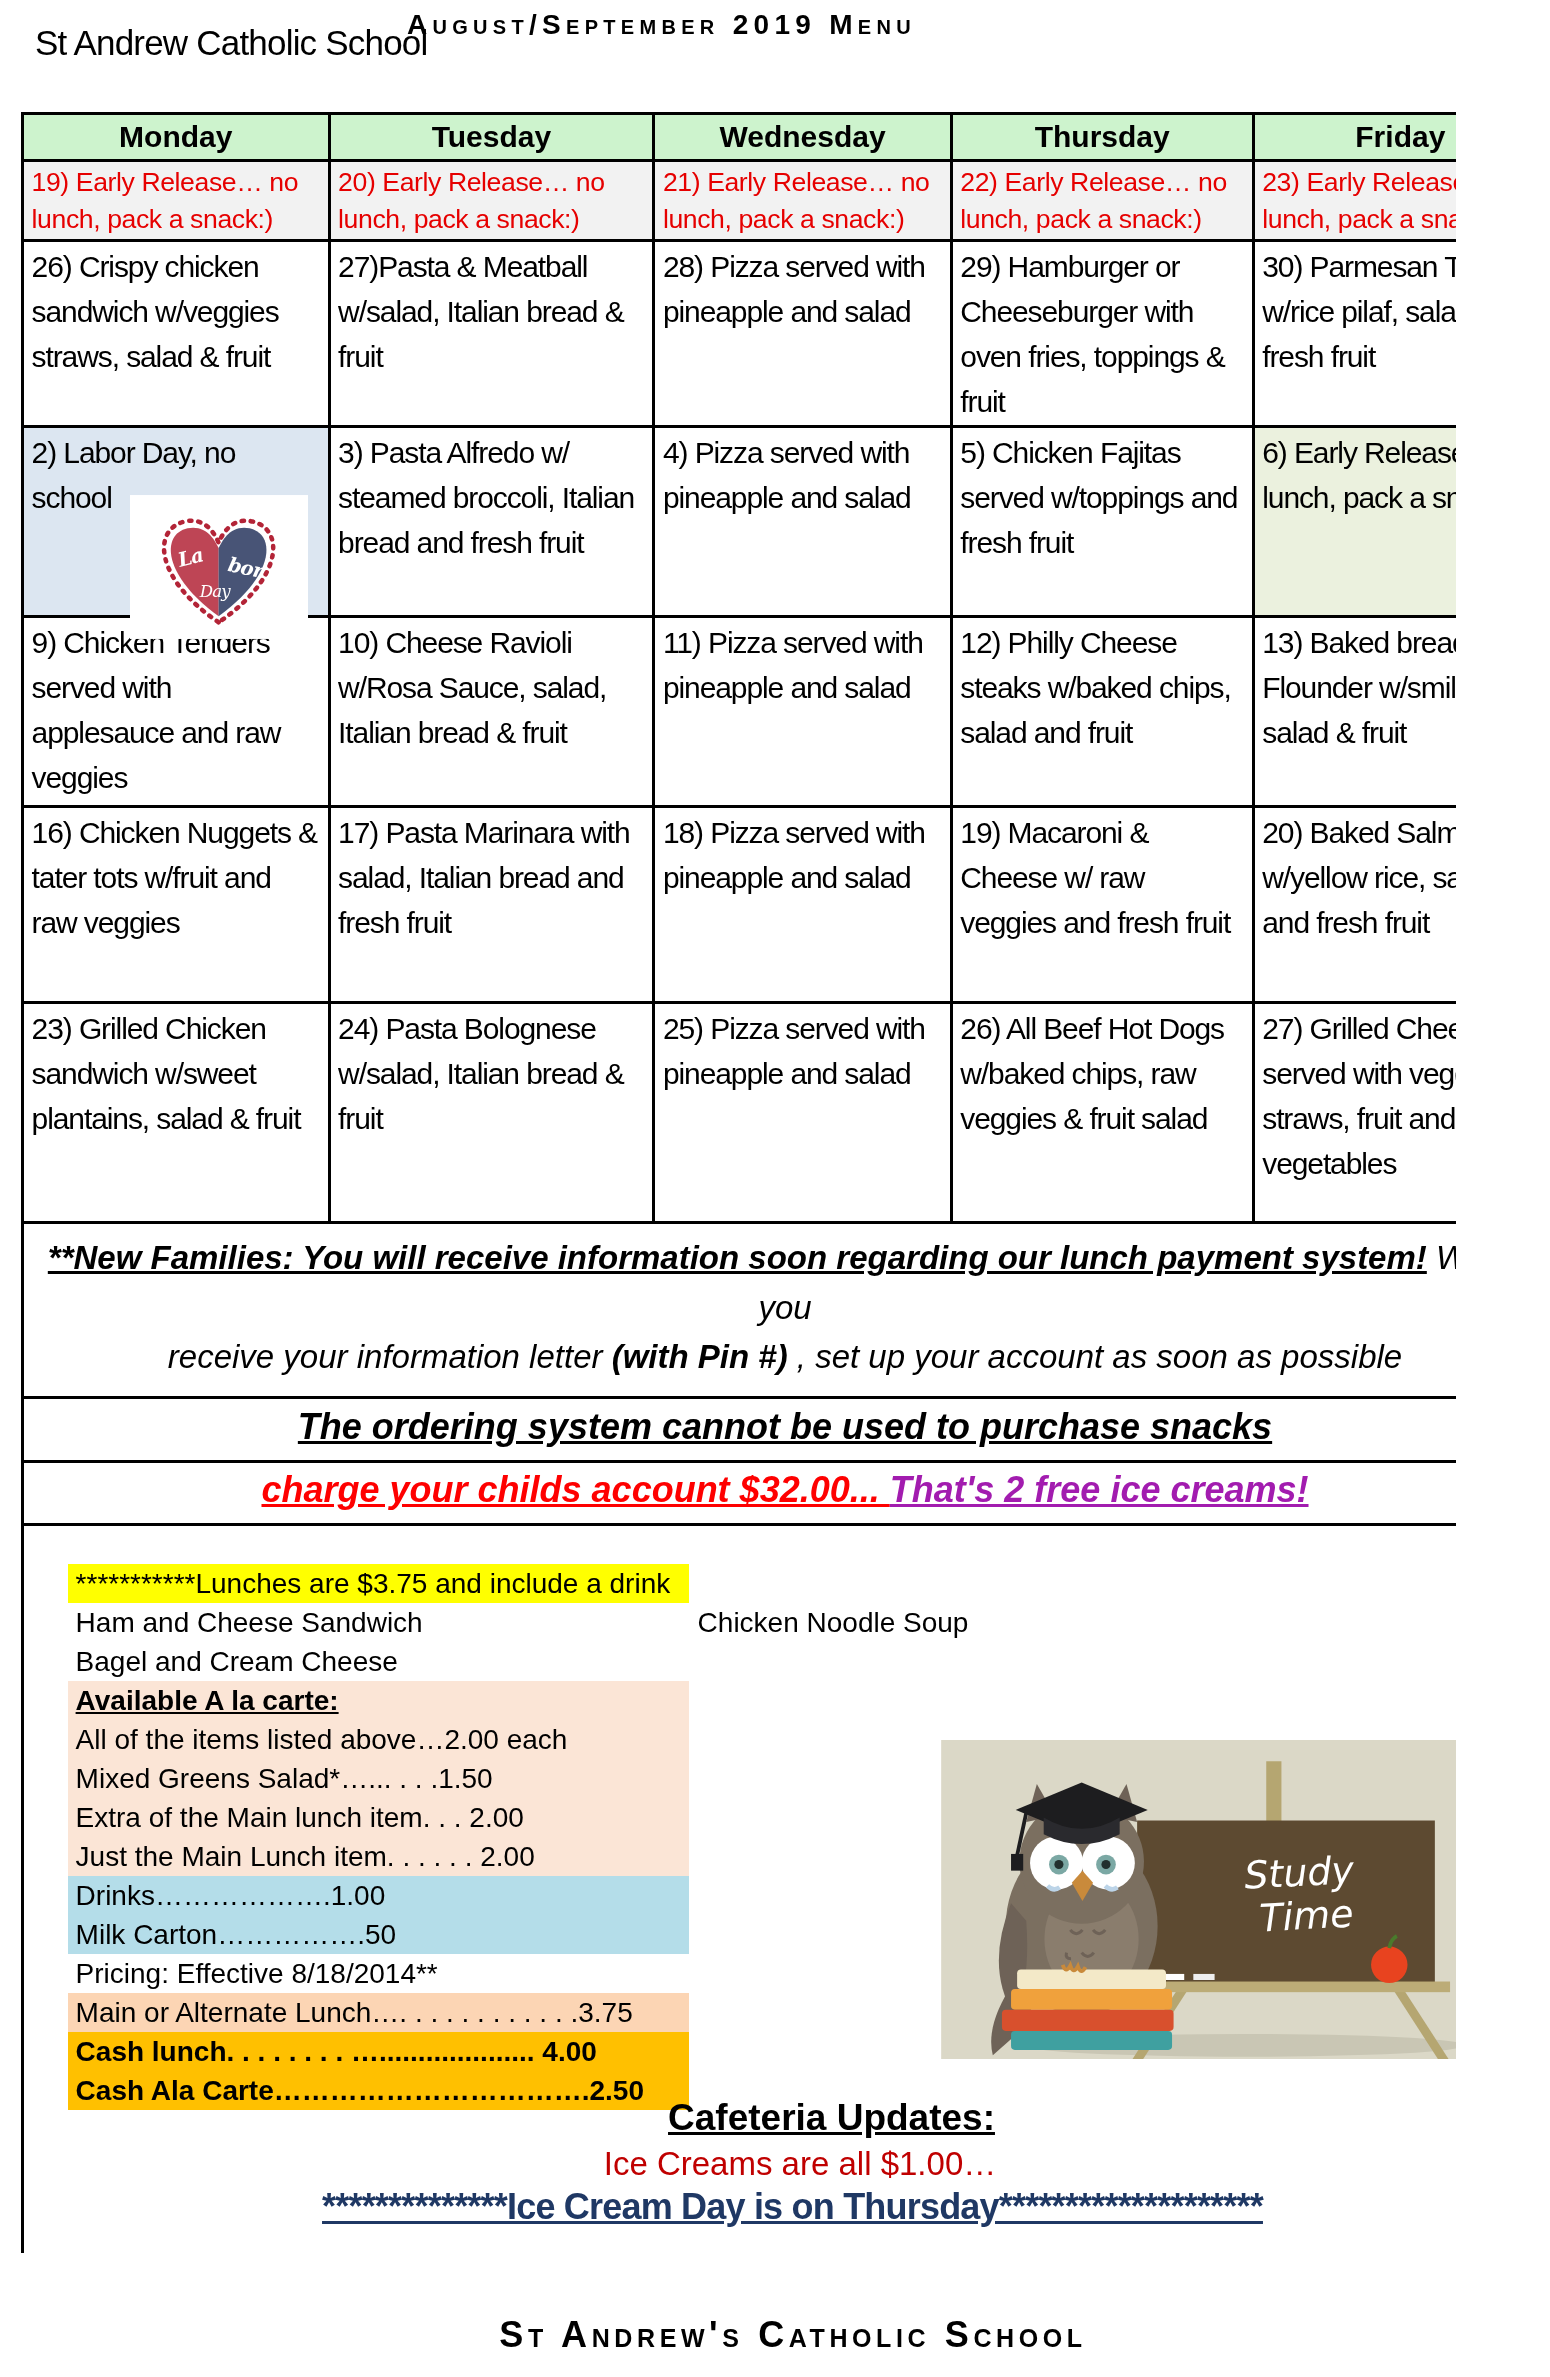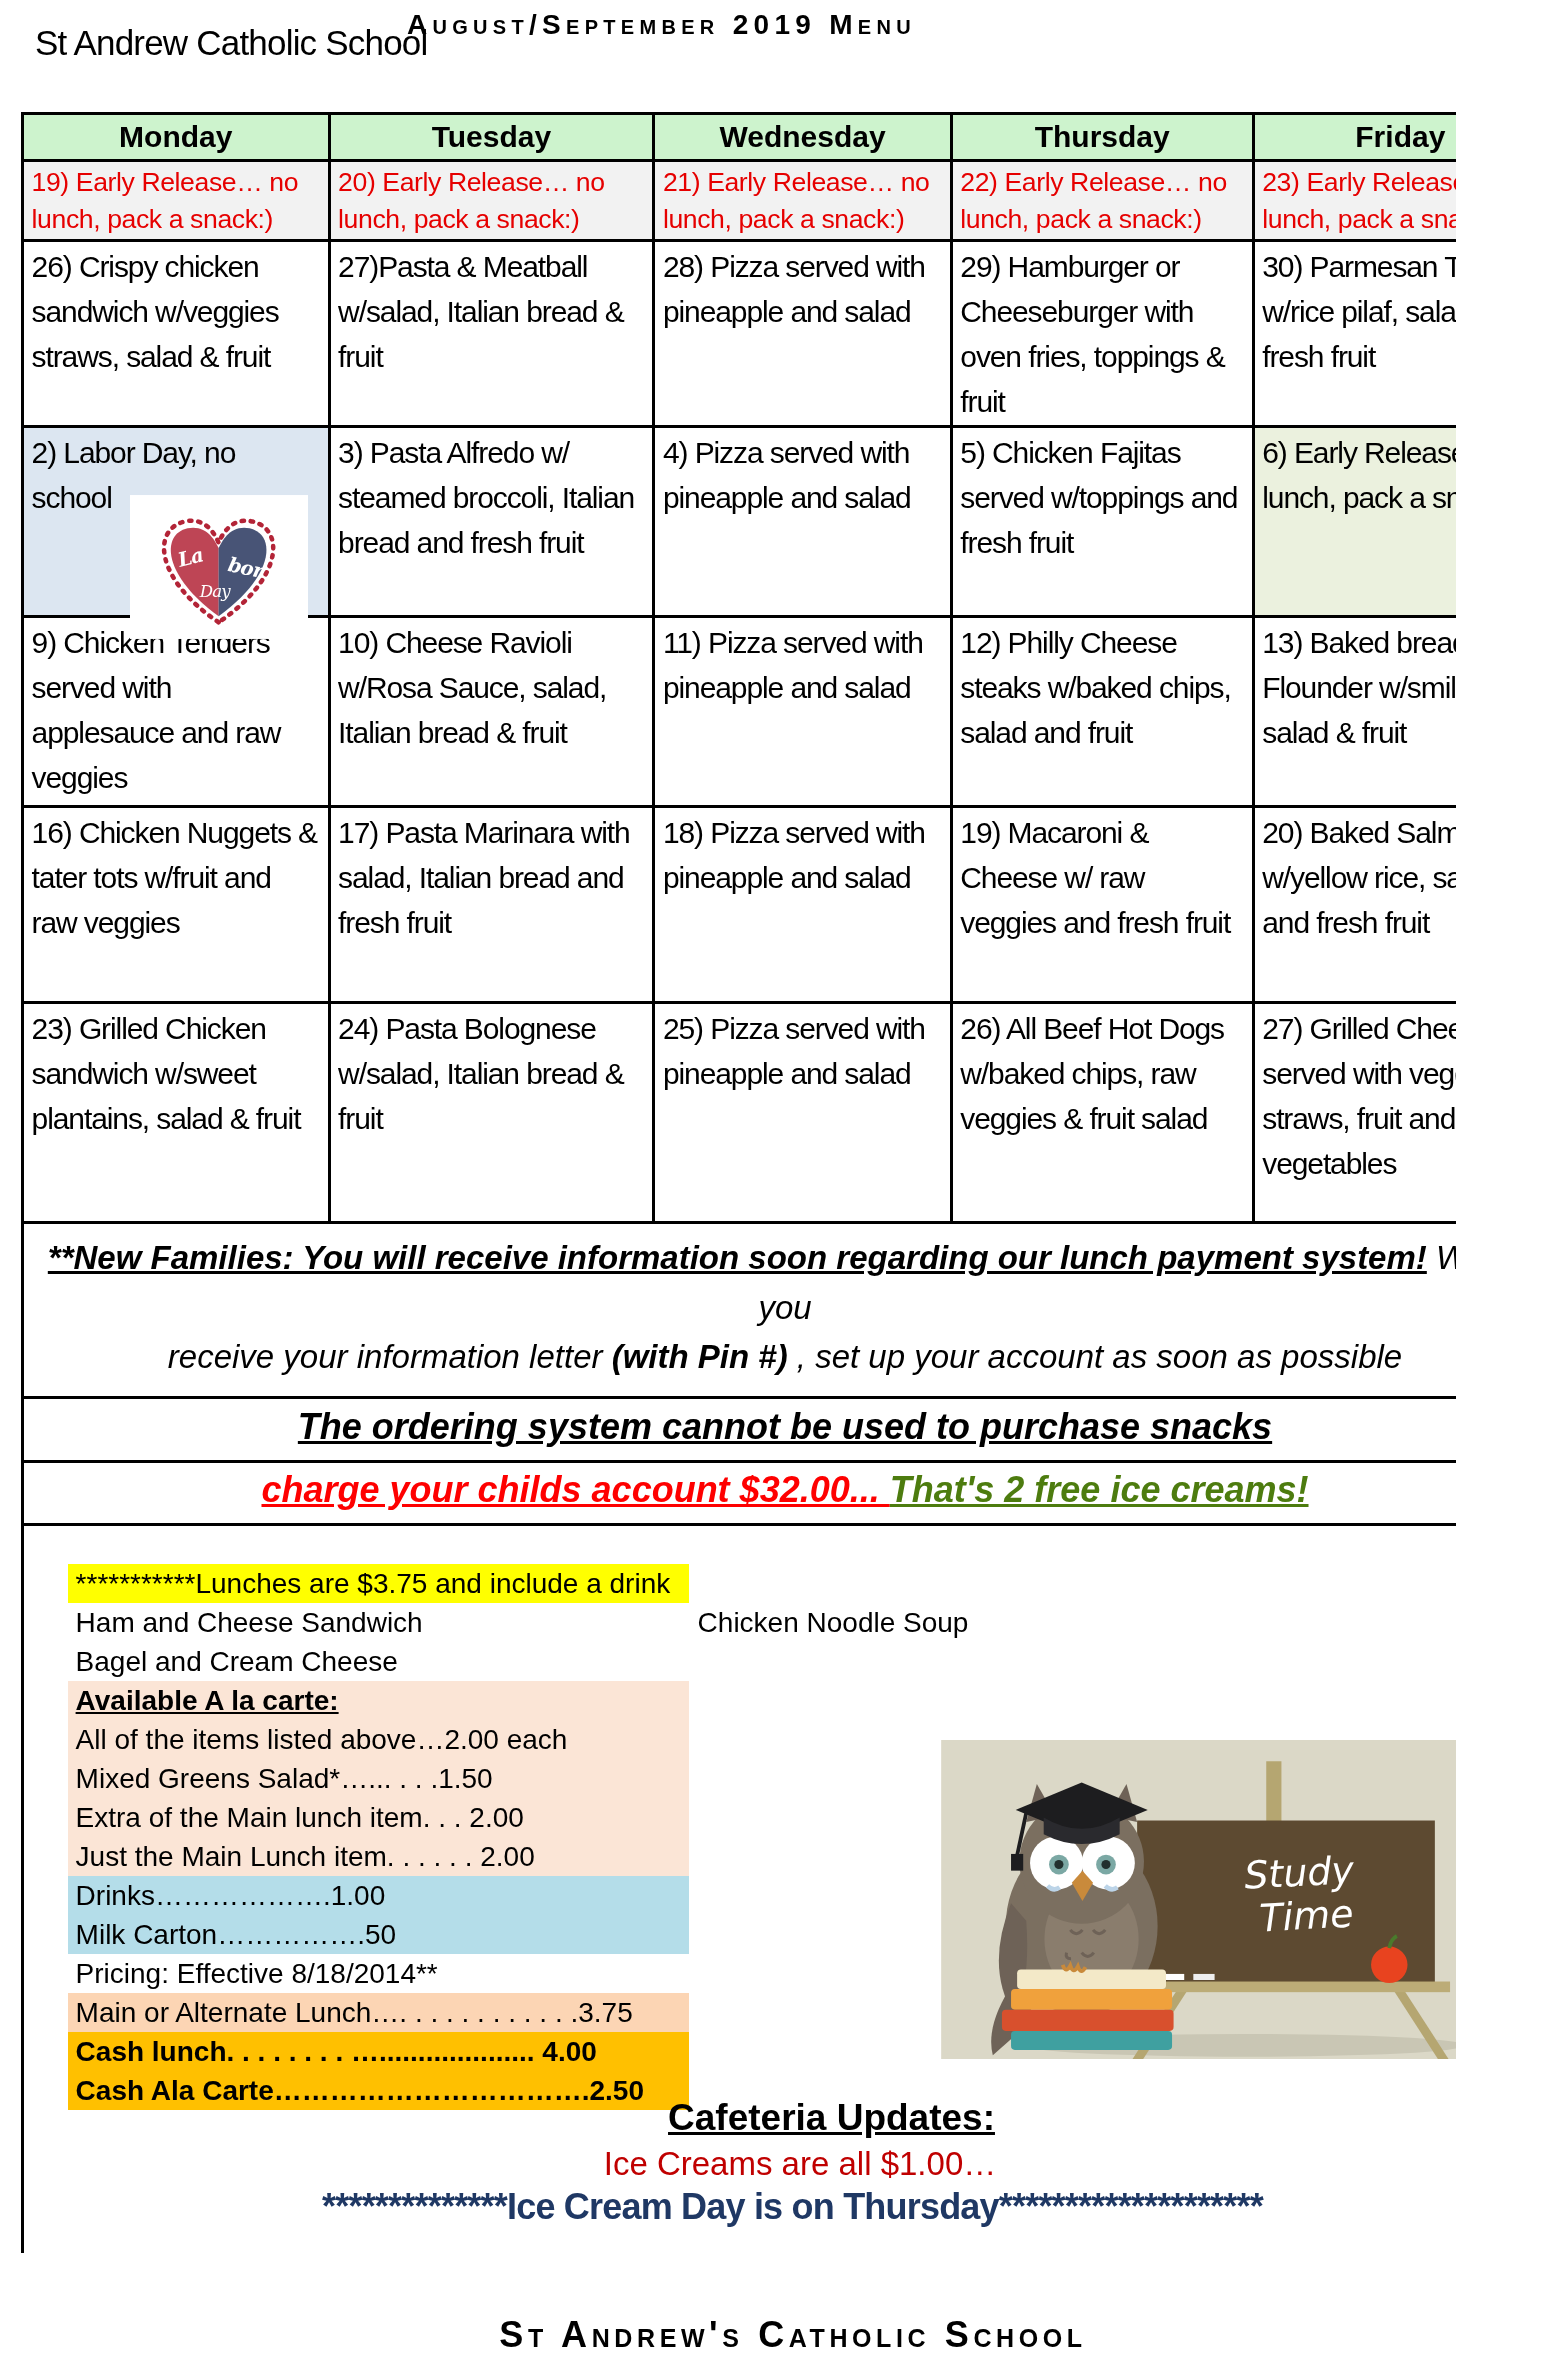--- a/index.html
+++ b/index.html
@@ -22,37 +22,37 @@
   td.labor{background:#dce6f1;position:relative;}
   td.fri-release{background:#ebf1de;}
   .heart-img{position:absolute;right:20px;top:67px;}
   
   .notices{border-left:3px solid #000;border-right:3px solid #000;}
   .notice-row{border-bottom:3px solid #000;text-align:center;}
   .nf{font-size:33px;font-style:italic;padding:9px 20px 13.7px;line-height:1.5;}
   .u{text-decoration:underline;} .b{font-weight:700;}
   .ordering{font-size:36px;font-weight:700;font-style:italic;padding:7.6px 0 12px;}
   .club{color:#fe0000;font-size:36px;font-weight:700;font-style:italic;padding:6px 0 12px;}
-  .club .blue{color:#4d7c0f;}
+  .club .blue{color:#a21caf;}
   
   .bottom{position:relative;border-left:3px solid #000;border-right:3px solid #000;height:727px;}
   .price-list{position:absolute;left:7.6px;top:38px;font-size:28px;}
   .pl-row{position:relative;height:39px;line-height:39px;padding-left:8px;white-space:nowrap;width:621px;box-sizing:border-box;margin-left:36px;}
   .band-yellow{background:#ffff00;}
   .band-peach{background:#fbe5d6;}
   .band-lblue{background:#b4dde9;}
   .band-salmon{background:#fcd5b4;}
   .band-amber{background:#ffc000;font-weight:700;}
   .alacarte-h{font-weight:700;text-decoration:underline;}
   .soup{position:absolute;left:630px;top:0;}
   .owl{position:absolute;left:917px;top:214px;width:532px;height:319px;}
   .caf{position:absolute;left:0;right:0;top:571px;text-align:center;}
   .caf-h{font-size:37px;font-weight:700;text-decoration:underline;padding-left:93px;}
   .caf-p{color:#c00000;font-size:33px;margin-top:6px;padding-left:30px;}
-  .caf-d{color:#1f3864;font-size:36px;font-weight:700;margin-top:3px;
+  .caf-d{color:#1f3864;font-size:36px;font-weight:700;text-decoration:underline;margin-top:3px;
          padding-left:15px;letter-spacing:-0.8px;white-space:nowrap;}
   
   .page-footer{position:absolute;top:2314px;left:8px;width:100%;text-align:center;
                font-variant:small-caps;font-size:36px;font-weight:600;letter-spacing:4.6px;
                padding-left:114px;box-sizing:border-box;}
 </style>
 </head>
 <body>
 
 <div class="page">

